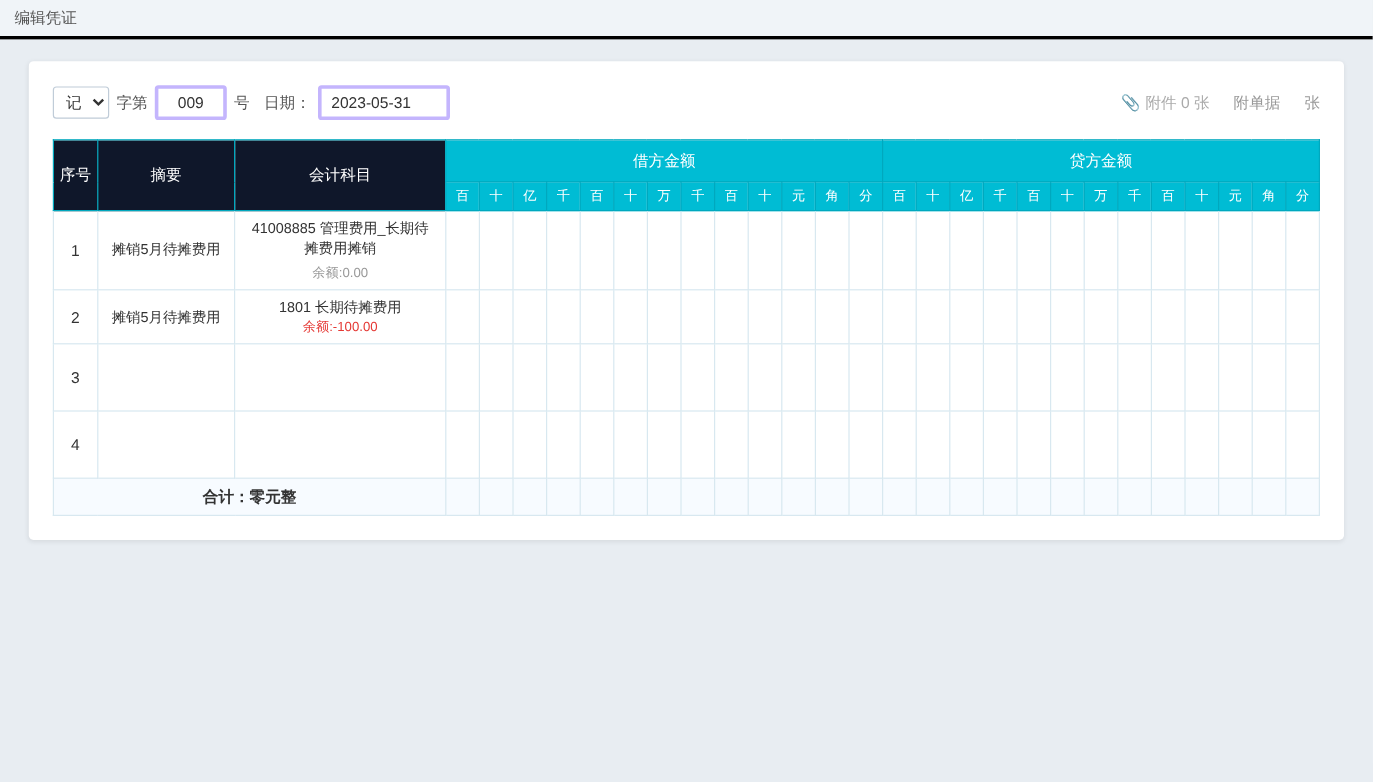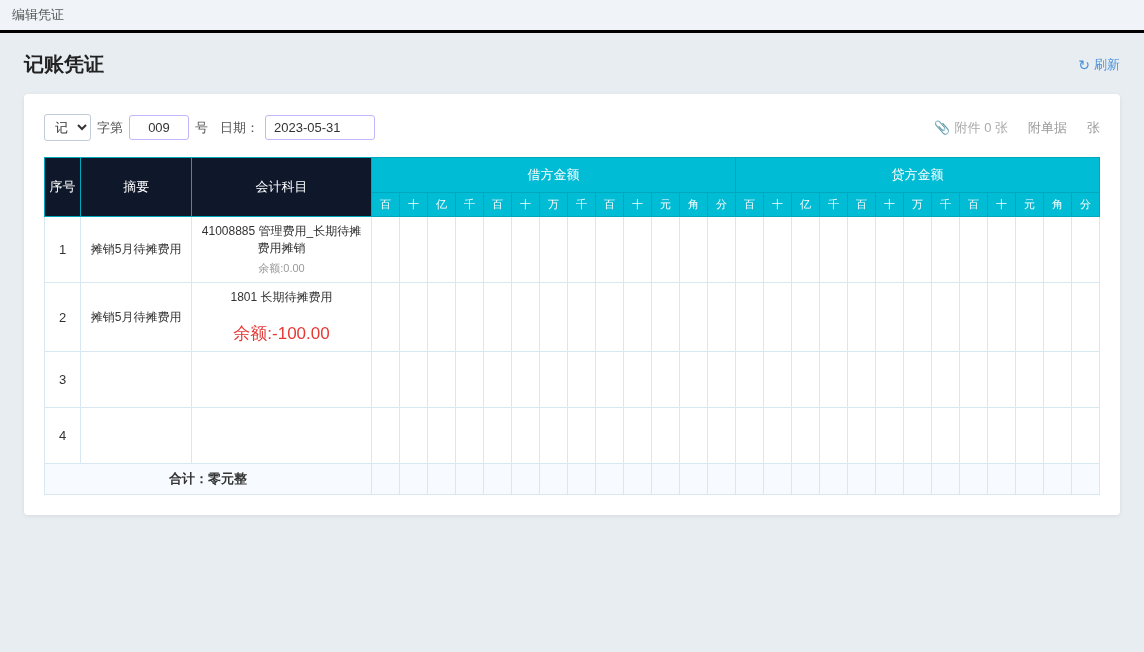--- a/index.html
+++ b/index.html
@@ -56,21 +56,21 @@
     }
     .meta-item {
       display: flex;
       align-items: center;
       gap: 6px;
       font-size: 13px;
       color: #333;
     }
     .meta-label { color: #555; }
     .meta-input {
-      border: 1px solid #c4b5fd;
+      border: 3px solid #c4b5fd;
       border-radius: 3px;
       padding: 4px 8px;
       font-size: 13px;
       color: #333;
       background: #fff;
       width: 80px;
     }
     .meta-input.date-input { width: 110px; }
     .meta-select {
       border: 1px solid #c0ccd8;
@@ -133,21 +133,21 @@
     .voucher-table tbody td {
       border: 1px solid #d8e8f0;
       padding: 6px 8px;
       vertical-align: middle;
       text-align: center;
     }
     .td-seq { text-align: center; color: #333; font-size: 13px; }
     .td-summary { text-align: left; font-size: 12px; color: #333; }
     .td-account { text-align: left; font-size: 12px; color: #333; }
     .td-balance { font-size: 11px; color: #999; margin-top: 4px; }
-    .td-balance-red { font-size: 17px; color: #e53935; margin-top: 16px; }
+    .td-balance-red { font-size: 11px; color: #e53935; margin-top: 0; }
     .td-digit { border: 1px solid #d8e8f0; }
     .footer-row td {
       background: #f7fbff;
       padding: 10px 8px;
       border: 1px solid #d8e8f0;
     }
     .total-label { font-size: 13px; color: #333; font-weight: bold; text-align: left; }
     .voucher-footer {
       display: flex;
       justify-content: space-between;
@@ -187,27 +187,20 @@
     }
   </style>
 </head>
 <body>
 
 <div class="window-title-bar">
   <span>编辑凭证</span>
 </div>
 
 <div class="main-content">
-  <div class="page-header">
-    <div class="page-title">记账凭证</div>
-    <button class="refresh-btn">
-      <span style="font-size:14px;">↻</span>
-      <span>刷新</span>
-    </button>
-  </div>
 
   <div class="voucher-card">
 
     <div class="voucher-meta">
       <div class="meta-item">
         <select class="meta-select">
           <option>记</option>
         </select>
         <span class="meta-label">字第</span>
         <input class="meta-input" value="009" style="width: 60px; text-align: center;">

